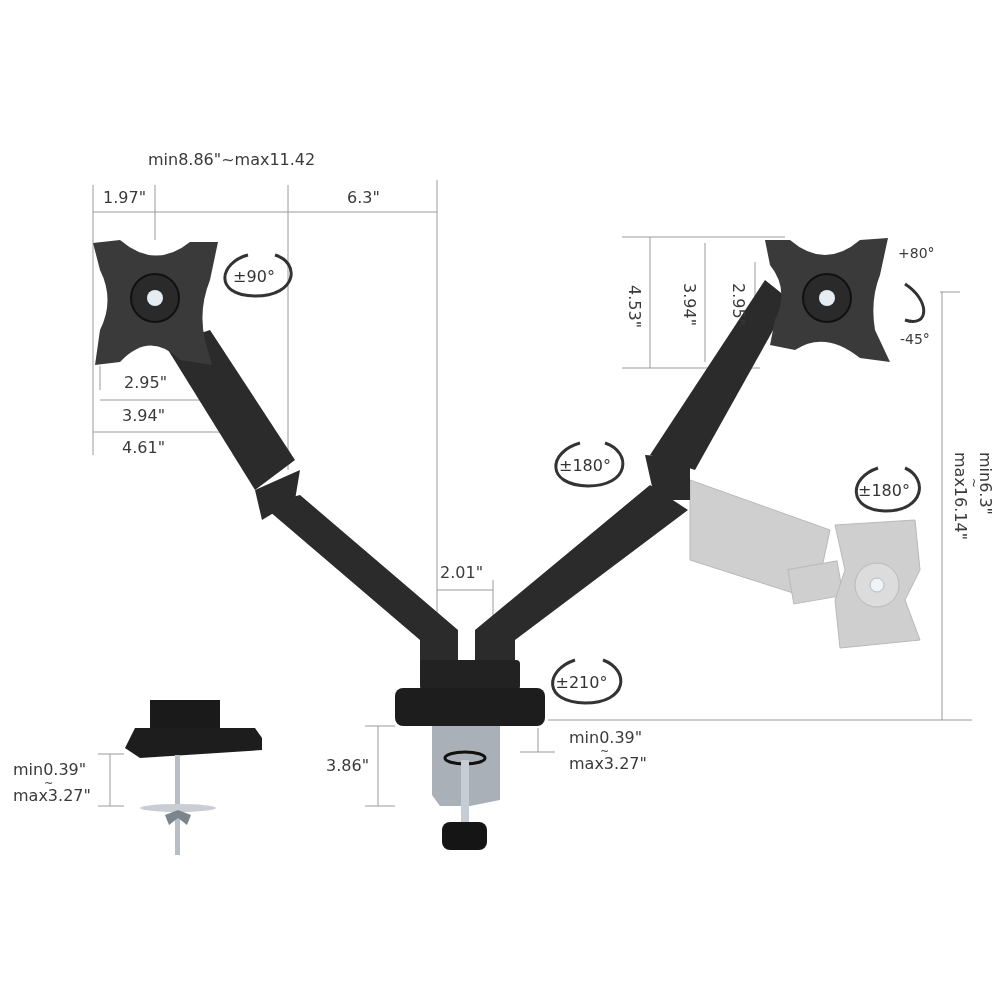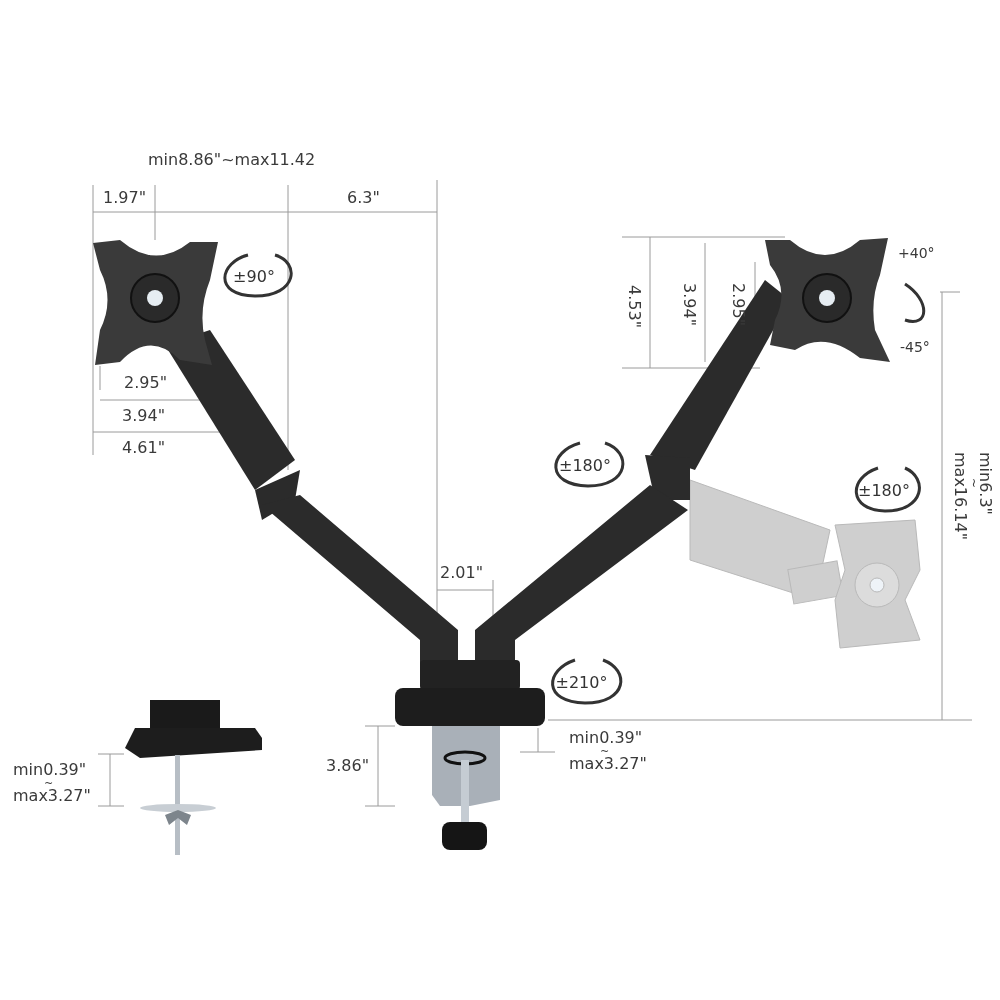--- a/index.html
+++ b/index.html
@@ -109,22 +109,22 @@
 <div class="lbl" style="left:103px;top:190px">1.97"</div>
 <div class="lbl" style="left:347px;top:190px">6.3"</div>
 <div class="lbl" style="left:124px;top:375px">2.95"</div>
 <div class="lbl" style="left:122px;top:408px">3.94"</div>
 <div class="lbl" style="left:122px;top:440px">4.61"</div>
 
 <div class="lbl vert" style="left:642px;top:285px">4.53"</div>
 <div class="lbl vert" style="left:697px;top:283px">3.94"</div>
 <div class="lbl vert" style="left:746px;top:283px">2.95"</div>
 
-<div class="lbl" style="left:898px;top:246px;font-size:14px">+40°</div>
-<div class="lbl" style="left:900px;top:340px;font-size:14px">-45°</div>
+<div class="lbl" style="left:898px;top:246px;font-size:14px">+80°</div>
+<div class="lbl" style="left:900px;top:332px;font-size:14px">-45°</div>
 
 <div class="lbl vert" style="left:993px;top:452px">min6.3"</div>
 <div class="lbl vert" style="left:980px;top:478px;font-size:12px">~</div>
 <div class="lbl vert" style="left:968px;top:452px">max16.14"</div>
 
 <div class="lbl" style="left:440px;top:565px">2.01"</div>
 <div class="lbl" style="left:326px;top:758px">3.86"</div>
 
 <div class="lbl" style="left:569px;top:730px">min0.39"</div>
 <div class="lbl" style="left:600px;top:746px;font-size:11px">~</div>

